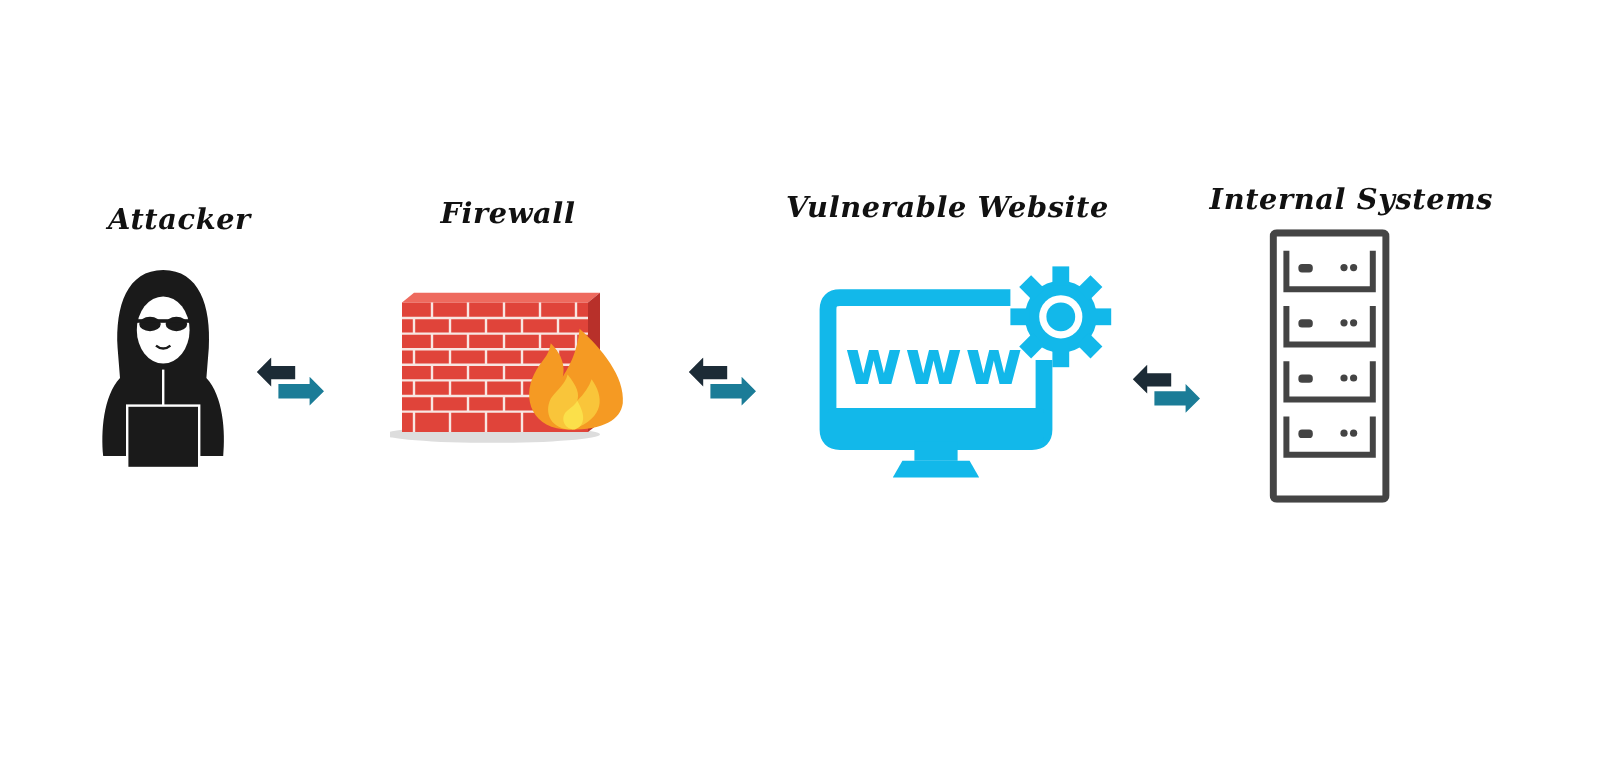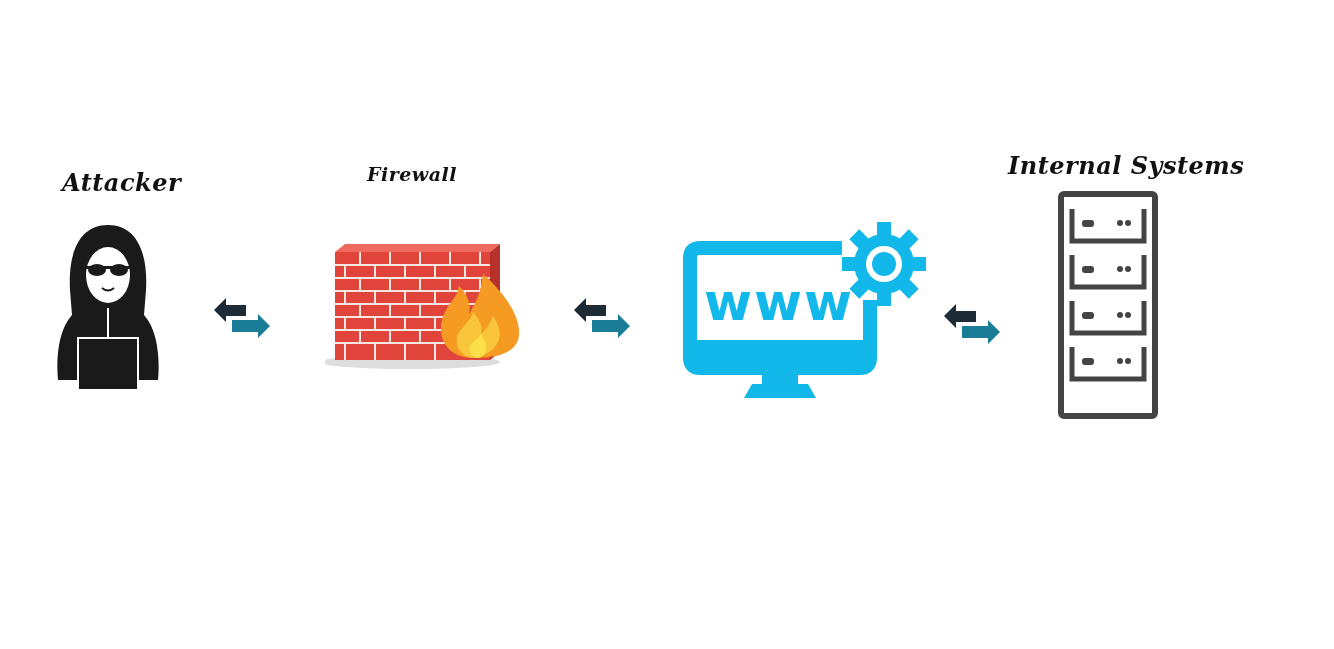--- a/index.html
+++ b/index.html
@@ -5,21 +5,21 @@
   html, body { margin:0; padding:0; background:#ffffff; }
   body { width:1334px; height:649px; position:relative; overflow:hidden; font-family:"DejaVu Serif", serif; }
   .node { position:absolute; }
   .label { position:absolute; font-family:"DejaVu Serif", serif; font-style:italic; font-weight:bold; color:#111; white-space:nowrap; letter-spacing:0.5px; }
   .arrow { position:absolute; width:56px; height:42px; }
   svg { display:block; }
 </style>
 </head>
 <body>
 
-<div class="node" style="left:28px; top:160px; width:160px; height:270px;">
+<div class="node" style="left:56px; top:160px; width:160px; height:270px;">
   <div class="label" style="left:34px; top:8px; font-size:24px;">Attacker</div>
   <div style="position:absolute; left:20px; top:60px;">
     <svg width="120" height="170" viewBox="0 0 120 170">
 
       <path d="M60 5 C30 5 20 35 22 70 L24 95 C10 110 8 140 10 160 L110 160 C112 140 110 110 96 95 L98 70 C100 35 90 5 60 5 Z" fill="#1a1a1a"></path>
 
       <ellipse cx="60" cy="55" rx="22" ry="28" fill="#ffffff"></ellipse>
 
       <ellipse cx="49" cy="50" rx="9" ry="6" fill="#1a1a1a"></ellipse>
       <ellipse cx="71" cy="50" rx="9" ry="6" fill="#1a1a1a"></ellipse>
@@ -35,21 +35,21 @@
 </div>
 
 <div class="arrow" style="left:214px; top:298px;">
   <svg width="56" height="42" viewBox="0 0 56 42">
     <polygon points="0,12 12,0 12,7 32,7 32,18 12,18 12,24" fill="#1c2b36"></polygon>
     <polygon points="56,28 44,16 44,22 18,22 18,34 44,34 44,40" fill="#1b7c97"></polygon>
   </svg>
 </div>
 
 <div class="node" style="left:295px; top:155px; width:245px; height:225px;">
-  <div class="label" style="left:72px; top:8px; font-size:19px;">Firewall</div>
+  <div class="label" style="left:72px; top:8px; font-size:24px;">Firewall</div>
   <div style="position:absolute; left:30px; top:85px;">
     <svg width="200" height="130" viewBox="0 0 200 130">
       <ellipse cx="85" cy="122" rx="90" ry="7" fill="#dddddd"></ellipse>
       <rect x="10" y="12" width="155" height="108" fill="#e0443a"></rect>
       <polygon points="10,12 20,4 175,4 165,12" fill="#ee6a5e"></polygon>
       <polygon points="165,12 175,4 175,112 165,120" fill="#b8302a"></polygon>
       <g stroke="#f8e6e2" stroke-width="2">
         <line x1="10" y1="25" x2="165" y2="25"></line>
         <line x1="10" y1="38" x2="165" y2="38"></line>
         <line x1="10" y1="51" x2="165" y2="51"></line>
@@ -102,20 +102,21 @@
 </div>
 
 <div class="arrow" style="left:574px; top:298px;">
   <svg width="56" height="42" viewBox="0 0 56 42">
     <polygon points="0,12 12,0 12,7 32,7 32,18 12,18 12,24" fill="#1c2b36"></polygon>
     <polygon points="56,28 44,16 44,22 18,22 18,34 44,34 44,40" fill="#1b7c97"></polygon>
   </svg>
 </div>
 
 <div class="node" style="left:645px; top:150px; width:270px; height:255px;">
+  <div class="label" style="left:10px; top:8px; font-size:24px;">Vulnerable Website</div>
   <div style="position:absolute; left:37px; top:70px;">
     <svg width="250" height="180" viewBox="0 0 250 180">
 
       <path d="M160 28 L18 28 Q8 28 8 38 L8 138 Q8 148 18 148 L178 148 Q188 148 188 138 L188 80" fill="none" stroke="#12b8ea" stroke-width="14"></path>
       <rect x="8" y="120" width="180" height="28" rx="4" fill="#12b8ea"></rect>
       <rect x="80" y="148" width="36" height="16" fill="#12b8ea"></rect>
       <path d="M62 178 L70 164 L126 164 L134 178 Z" fill="#12b8ea"></path>
 
       <text x="22" y="100" font-family="DejaVu Sans, sans-serif" font-weight="bold" font-size="52" fill="#12b8ea" letter-spacing="2">www</text>
 

